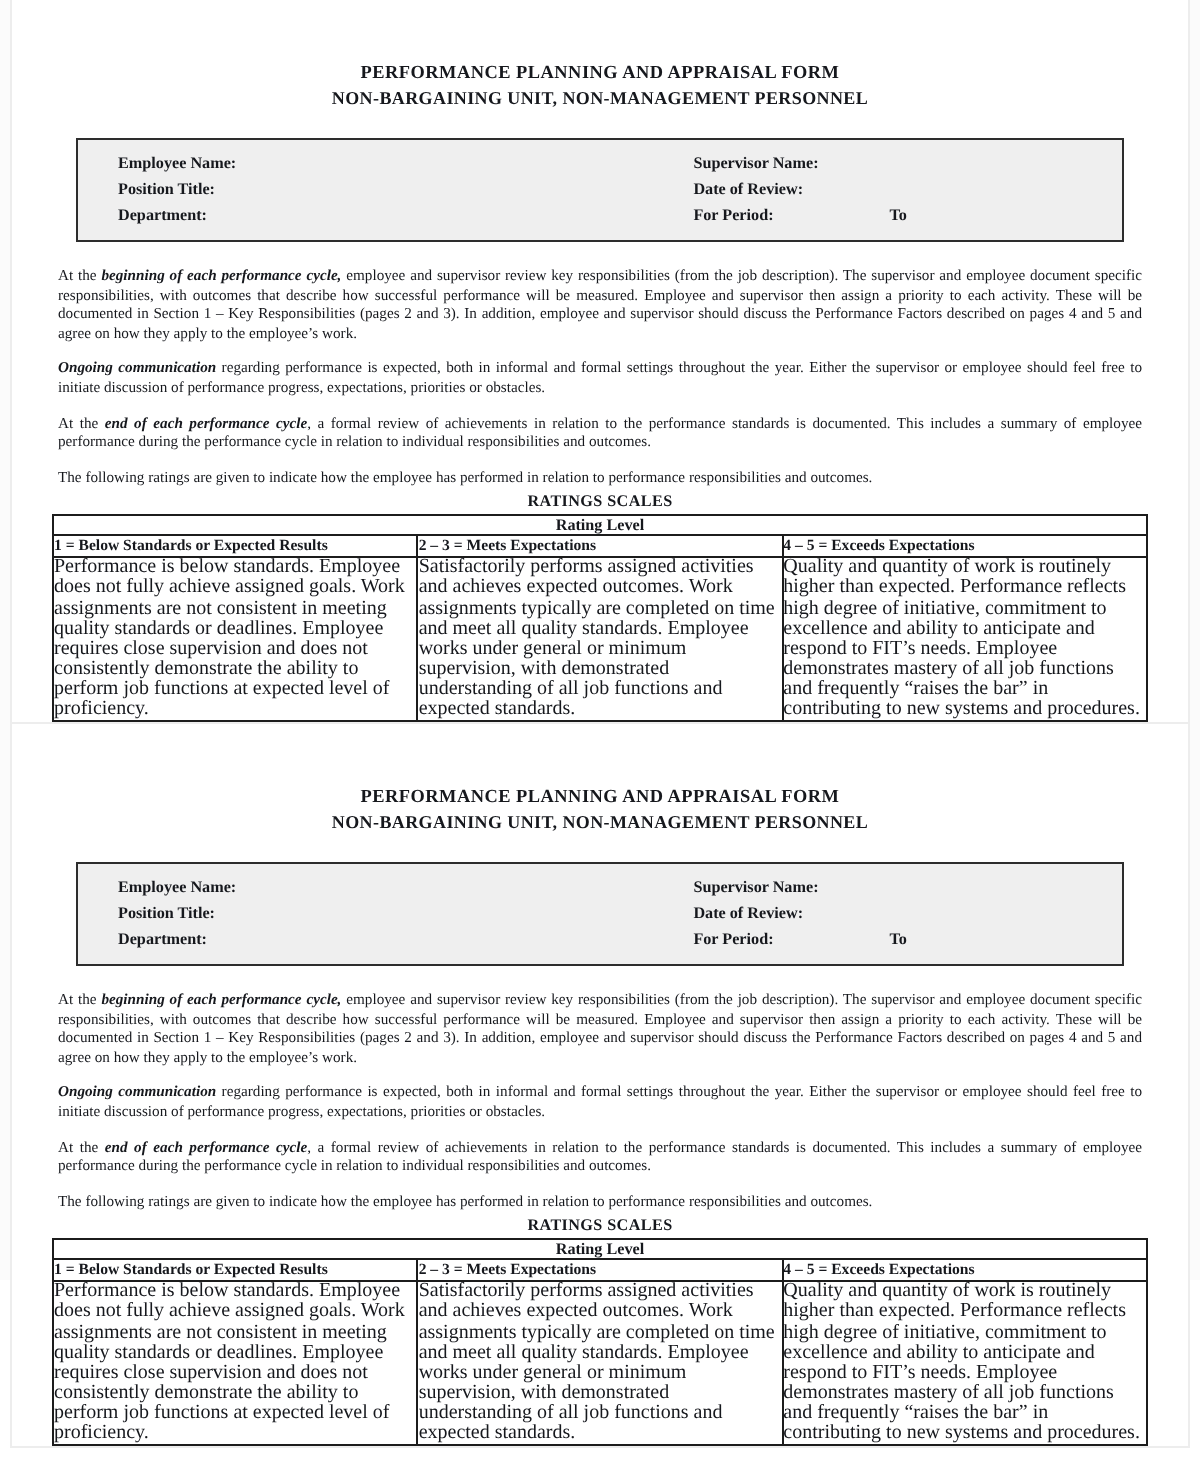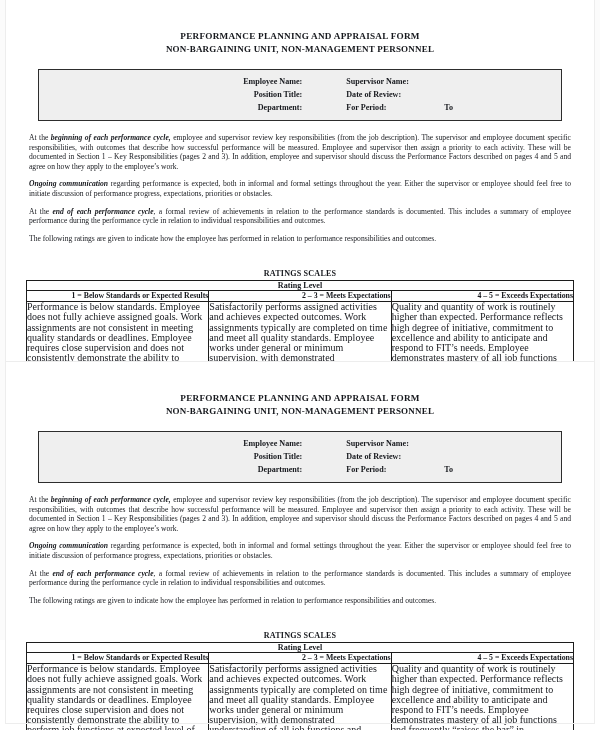--- a/index.html
+++ b/index.html
@@ -73,23 +73,22 @@
   }
   .info-row {
     display: flex;
     font-weight: bold;
     font-size: 8.1px;
     line-height: 13px;
     padding: 0;
   }
   .info-cell-left {
     width: 55%;
-    padding-left: 9px;
+    padding-left: 20px;
     box-sizing: border-box;
-    text-align: right;
   }
   .info-cell-right {
     width: 45%;
     box-sizing: border-box;
     display: flex;
     margin-left: 44px;
   }
   .info-label-r { flex: 0 0 auto; }
   .info-sub {
     margin-left: 58px;
@@ -106,21 +105,21 @@
     margin: 0 0 8px 0;
   }
   .para:last-child { margin-bottom: 0; }
   .para b, .para .bi {
     font-weight: bold;
     font-style: italic;
   }
 
   
   .ratings-wrap {
-    margin-top: 26px;
+    margin-top: 3px;
   }
   .ratings-title {
     text-align: center;
     font-weight: bold;
     font-size: 8.1px;
     letter-spacing: 0.2px;
     margin-bottom: 2px;
   }
   table.ratings {
     width: 100%;
@@ -136,21 +135,20 @@
     text-align: center;
     font-weight: bold;
     font-size: 8.1px;
     padding: 1.5px 0 2px 0;
   }
   .col-head {
     font-weight: bold;
     font-size: 7.8px;
     padding: 1.5px 0 2px 5px;
     line-height: 10px;
-    text-align: right;
   }
   .col-body {
     font-size: 10px;
     line-height: 10.1px;
     padding: 9px 5px 4px 5px;
     height: 74px;
   }
 </style>
 </head>
 <body>

